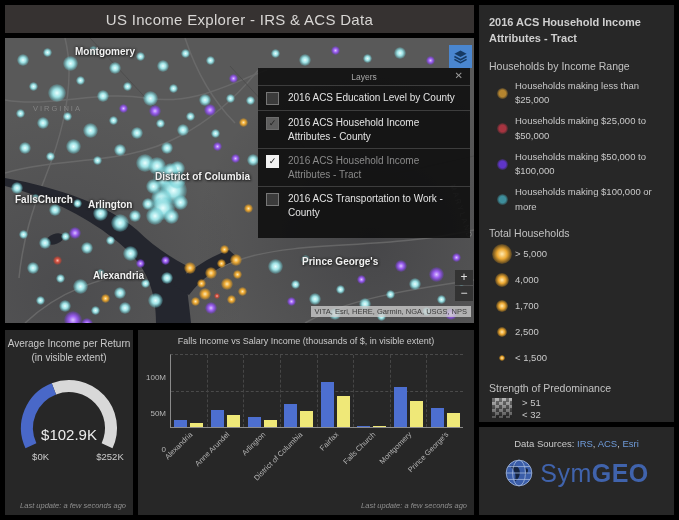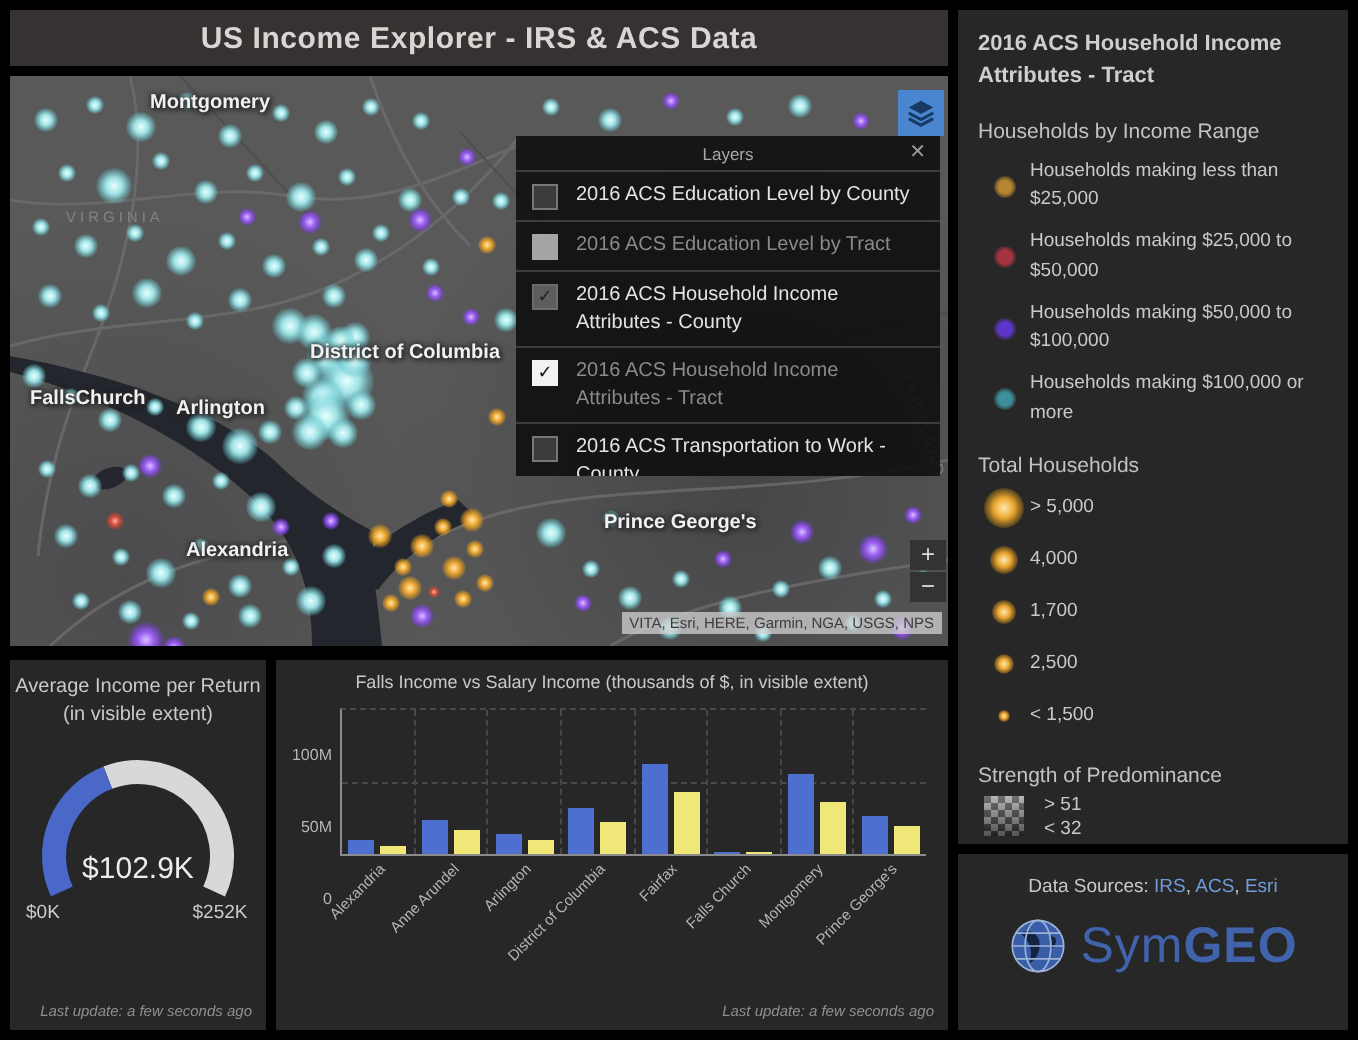--- a/index.html
+++ b/index.html
@@ -3,21 +3,21 @@
 <meta charset="utf-8">
 <style>
   html,body{margin:0;padding:0;background:#000;}
   #stage{position:relative;width:679px;height:520px;background:#000;overflow:hidden;
          font-family:"Liberation Sans", sans-serif;}
   .panel{position:absolute;background:#272727;}
 
   
   #header{left:5px;top:5px;width:469px;height:28px;background:#363231;
           display:flex;align-items:center;justify-content:center;}
-  #header span{color:#d8d6d4;font-size:15px;font-weight:700;letter-spacing:.3px;}
+  #header span{color:#d8d6d4;font-size:15px;font-weight:400;letter-spacing:.3px;}
 
   
   #map{left:5px;top:38px;width:469px;height:285px;overflow:hidden;
        background:
          radial-gradient(circle at 78% 72%, rgba(35,35,42,.35), transparent 42%),
          radial-gradient(circle at 12% 88%, rgba(45,45,52,.30), transparent 38%),
          #595959;}
   #basemap{position:absolute;left:0;top:0;}
   #dots{position:absolute;left:0;top:0;width:100%;height:100%;}
   .dot{position:absolute;border-radius:50%;}
@@ -79,21 +79,21 @@
   #sources-line .link{color:#6f9bd9;cursor:pointer;}
   #logo{display:flex;align-items:center;justify-content:center;margin-top:9px;}
   #logo-text{color:#4063ac;font-size:25px;margin-left:6px;letter-spacing:.5px;}
   #logo-text b{font-weight:bold;}
 
   
   #gauge-panel{left:5px;top:330px;width:128px;height:185px;}
   #gauge-title{margin-top:7px;text-align:center;color:#c9c9c9;font-size:10px;line-height:1.35;}
   #gauge-svg{position:absolute;left:4px;top:46px;}
   #gauge-value{position:absolute;left:0;top:96px;width:128px;text-align:center;color:#ececec;font-size:15px;}
-  .gauge-min{position:absolute;left:8px;top:121px;width:36px;text-align:left;color:#cccccc;font-size:9.5px;}
+  .gauge-min{position:absolute;left:8px;top:121px;width:36px;text-align:right;color:#cccccc;font-size:9.5px;}
   .gauge-max{position:absolute;left:84px;top:121px;width:42px;text-align:center;color:#cccccc;font-size:9.5px;}
   .last-update{position:absolute;right:7px;bottom:5px;color:#8f8f8f;font-size:7.5px;font-style:italic;}
 
   
   #bar-panel{left:138px;top:330px;width:336px;height:185px;overflow:hidden;}
   #bar-title{margin-top:6px;text-align:center;color:#c9c9c9;font-size:9px;}
   #plot{position:absolute;left:32px;top:24px;width:292px;height:72px;
         border-left:1px solid #8b8b8b;border-bottom:1px solid #8b8b8b;border-top:1px dashed #4a4a4a;}
   #hgrid{position:absolute;left:0;top:36px;width:100%;border-top:1px dashed #4a4a4a;}
   #groups{position:absolute;left:0;top:0;width:100%;height:100%;display:flex;}
@@ -298,24 +298,20 @@
       <div id="layers-head">
         <span class="lp-title">Layers</span>
         <span id="layers-close">✕</span>
       </div>
       <div id="layer-rows">
           <div class="layer-row">
             <span class="cb dark"></span>
             <span class="layer-label">2016 ACS Education Level by County</span>
           </div>
           <div class="layer-row">
-            <span class="cb light"></span>
-            <span class="layer-label dim">2016 ACS Education Level by Tract</span>
-          </div>
-          <div class="layer-row">
             <span class="cb dimchecked">✓</span>
             <span class="layer-label">2016 ACS Household Income Attributes - County</span>
           </div>
           <div class="layer-row">
             <span class="cb checked">✓</span>
             <span class="layer-label dim">2016 ACS Household Income Attributes - Tract</span>
           </div>
           <div class="layer-row">
             <span class="cb dark"></span>
             <span class="layer-label">2016 ACS Transportation to Work - County</span>

